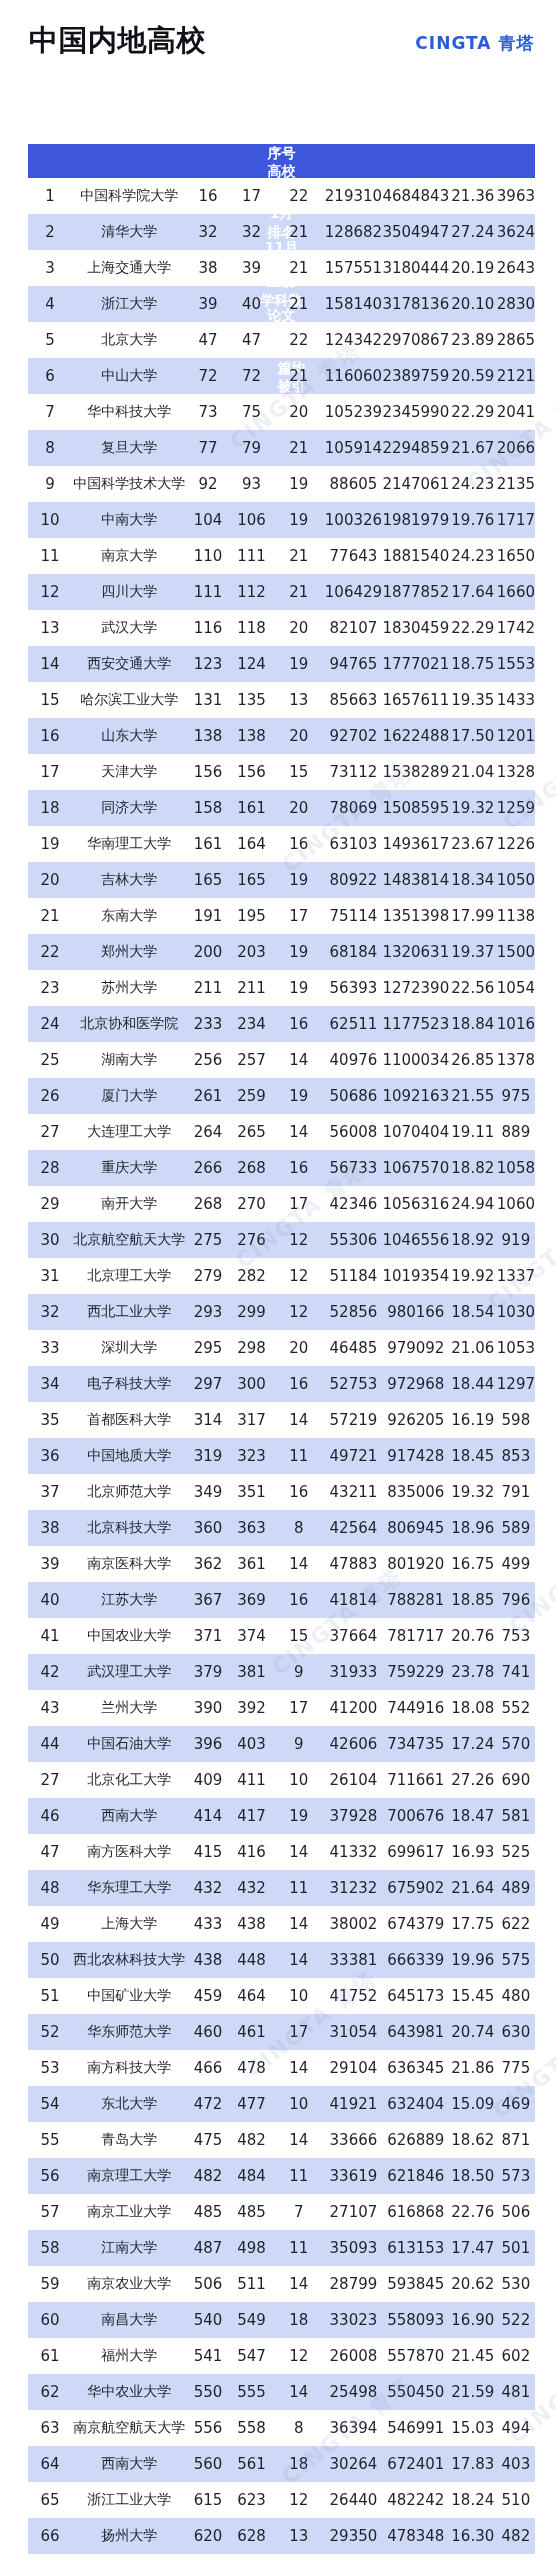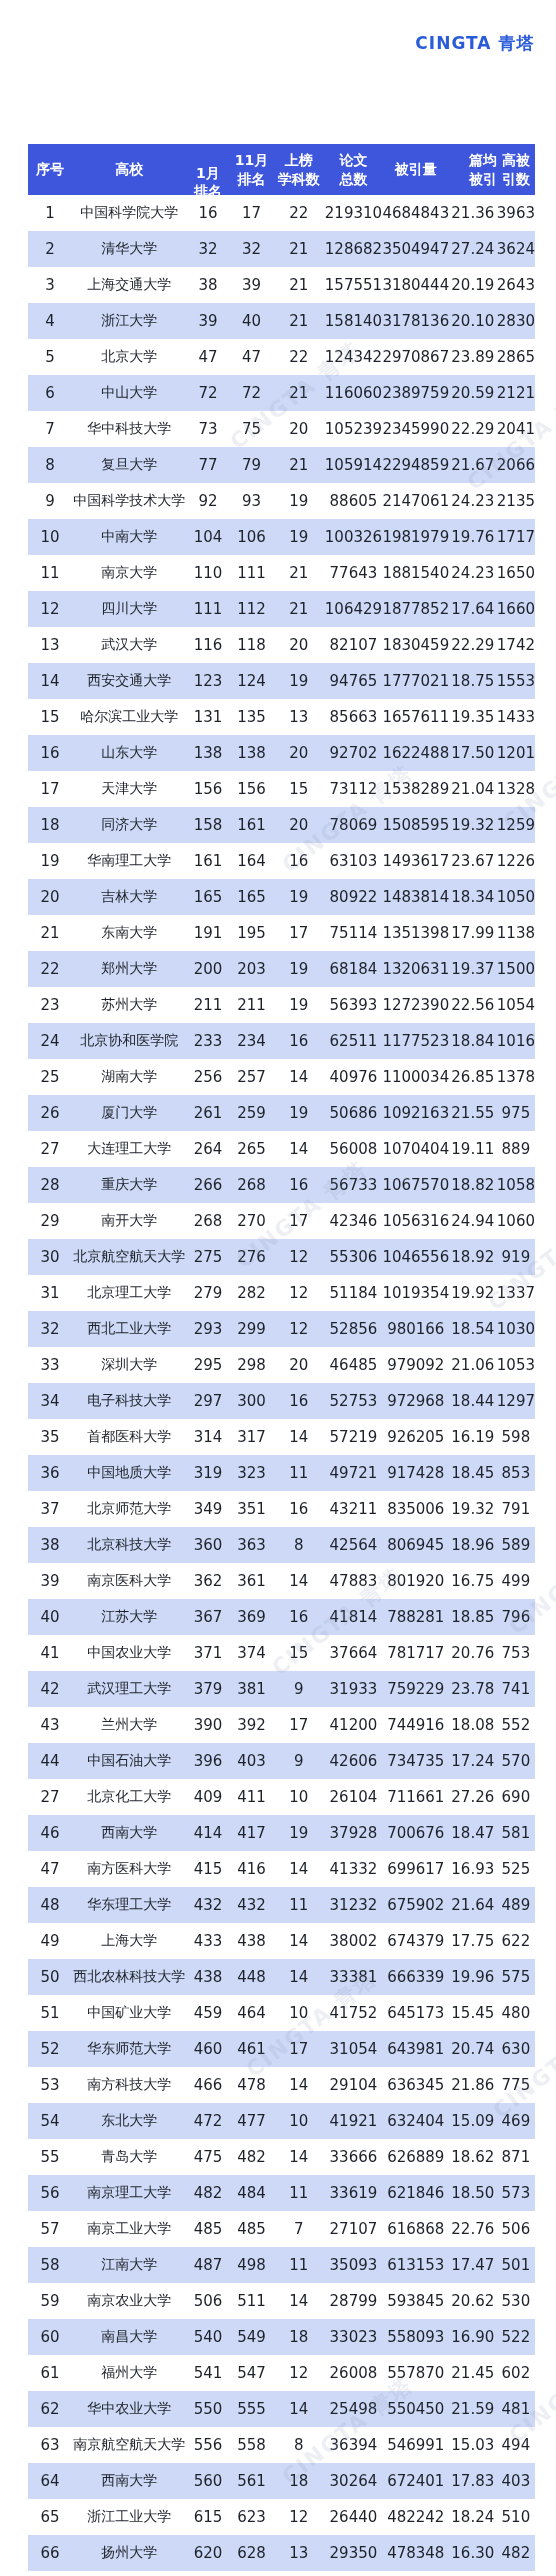--- a/index.html
+++ b/index.html
@@ -17,22 +17,22 @@
     position:absolute;top:32px;right:21.6px;
     font-size:17px;font-weight:700;color:#2a5bd8;letter-spacing:1px;white-space:nowrap;
   }
   .watermark-layer{position:absolute;inset:0;pointer-events:none;z-index:5;}
   .wm{
     position:absolute;font-size:21.6px;font-weight:700;color:rgba(130,145,175,0.14);
     transform:rotate(-38deg);white-space:nowrap;letter-spacing:2.1px;
   }
   .esi-table{position:absolute;left:28px;top:144px;width:507px;z-index:2;}
   .thead{
-    height:51px;background:#3d56dc;color:#ffffff;display:flex;align-items:center;
-    font-weight:700;font-size:14px;line-height:1.32;text-align:center;
+    height:34px;background:#3d56dc;color:#ffffff;display:flex;align-items:center;
+    font-weight:700;font-size:14px;line-height:1.32;text-align:center;flex-direction:column;
   }
   .hcell{display:flex;align-items:center;justify-content:center;height:100%;}
   .tbody{display:block;}
   .trow{
     height:36px;display:flex;align-items:center;text-align:center;
     font-size:15px;color:#1d222a;background:#ffffff;
   }
   .trow.alt{background:#cdd9f6;}
   .cell{display:flex;align-items:center;justify-content:center;height:100%;overflow:hidden;}
   .rank{width:8.7%;}
@@ -61,20 +61,21 @@
     <div class="wm" style="left: 258px; top: 1607px;">CINGTA 青塔</div>
     <div class="wm" style="left: 495px; top: 1566px;">CINGTA 青塔</div>
     <div class="wm" style="left: 232px; top: 2009px;">CINGTA 青塔</div>
     <div class="wm" style="left: 479px; top: 2050px;">CINGTA 青塔</div>
     <div class="wm" style="left: 268px; top: 2416px;">CINGTA 青塔</div>
     <div class="wm" style="left: 495px; top: 2375px;">CINGTA 青塔</div>
   </div>
 
 <div class="page-header">
   <div class="title">
+    <div>中国内地高校</div>
   </div>
   <div class="logo">CINGTA 青塔</div>
 </div>
 
 <div class="esi-table">
   <div class="thead">
       <div class="hcell rank">
         <span>序号</span>
       </div>
       <div class="hcell name">

